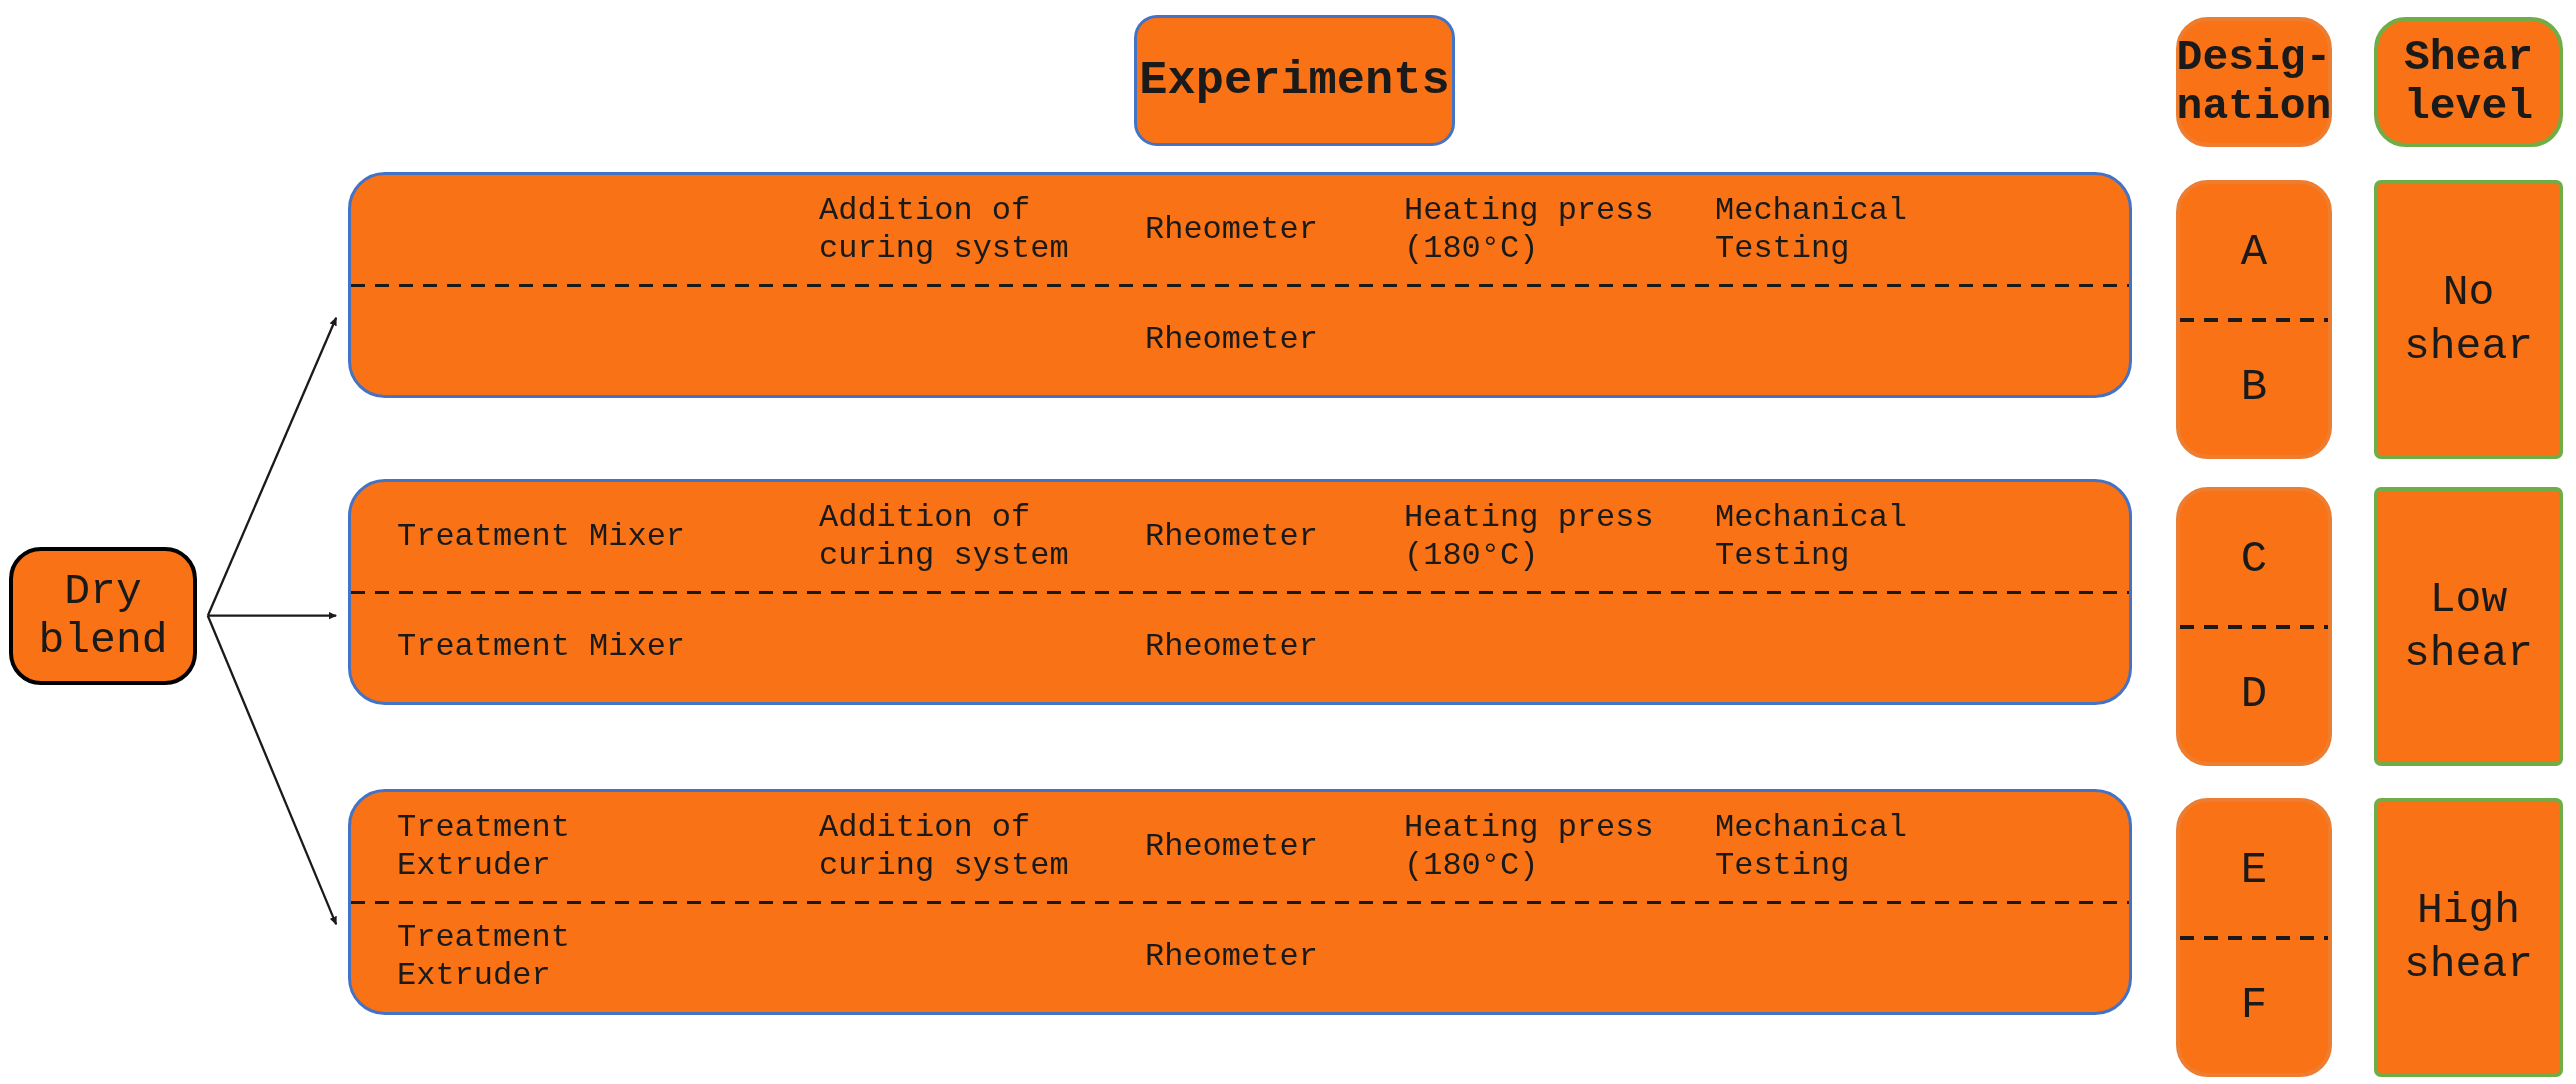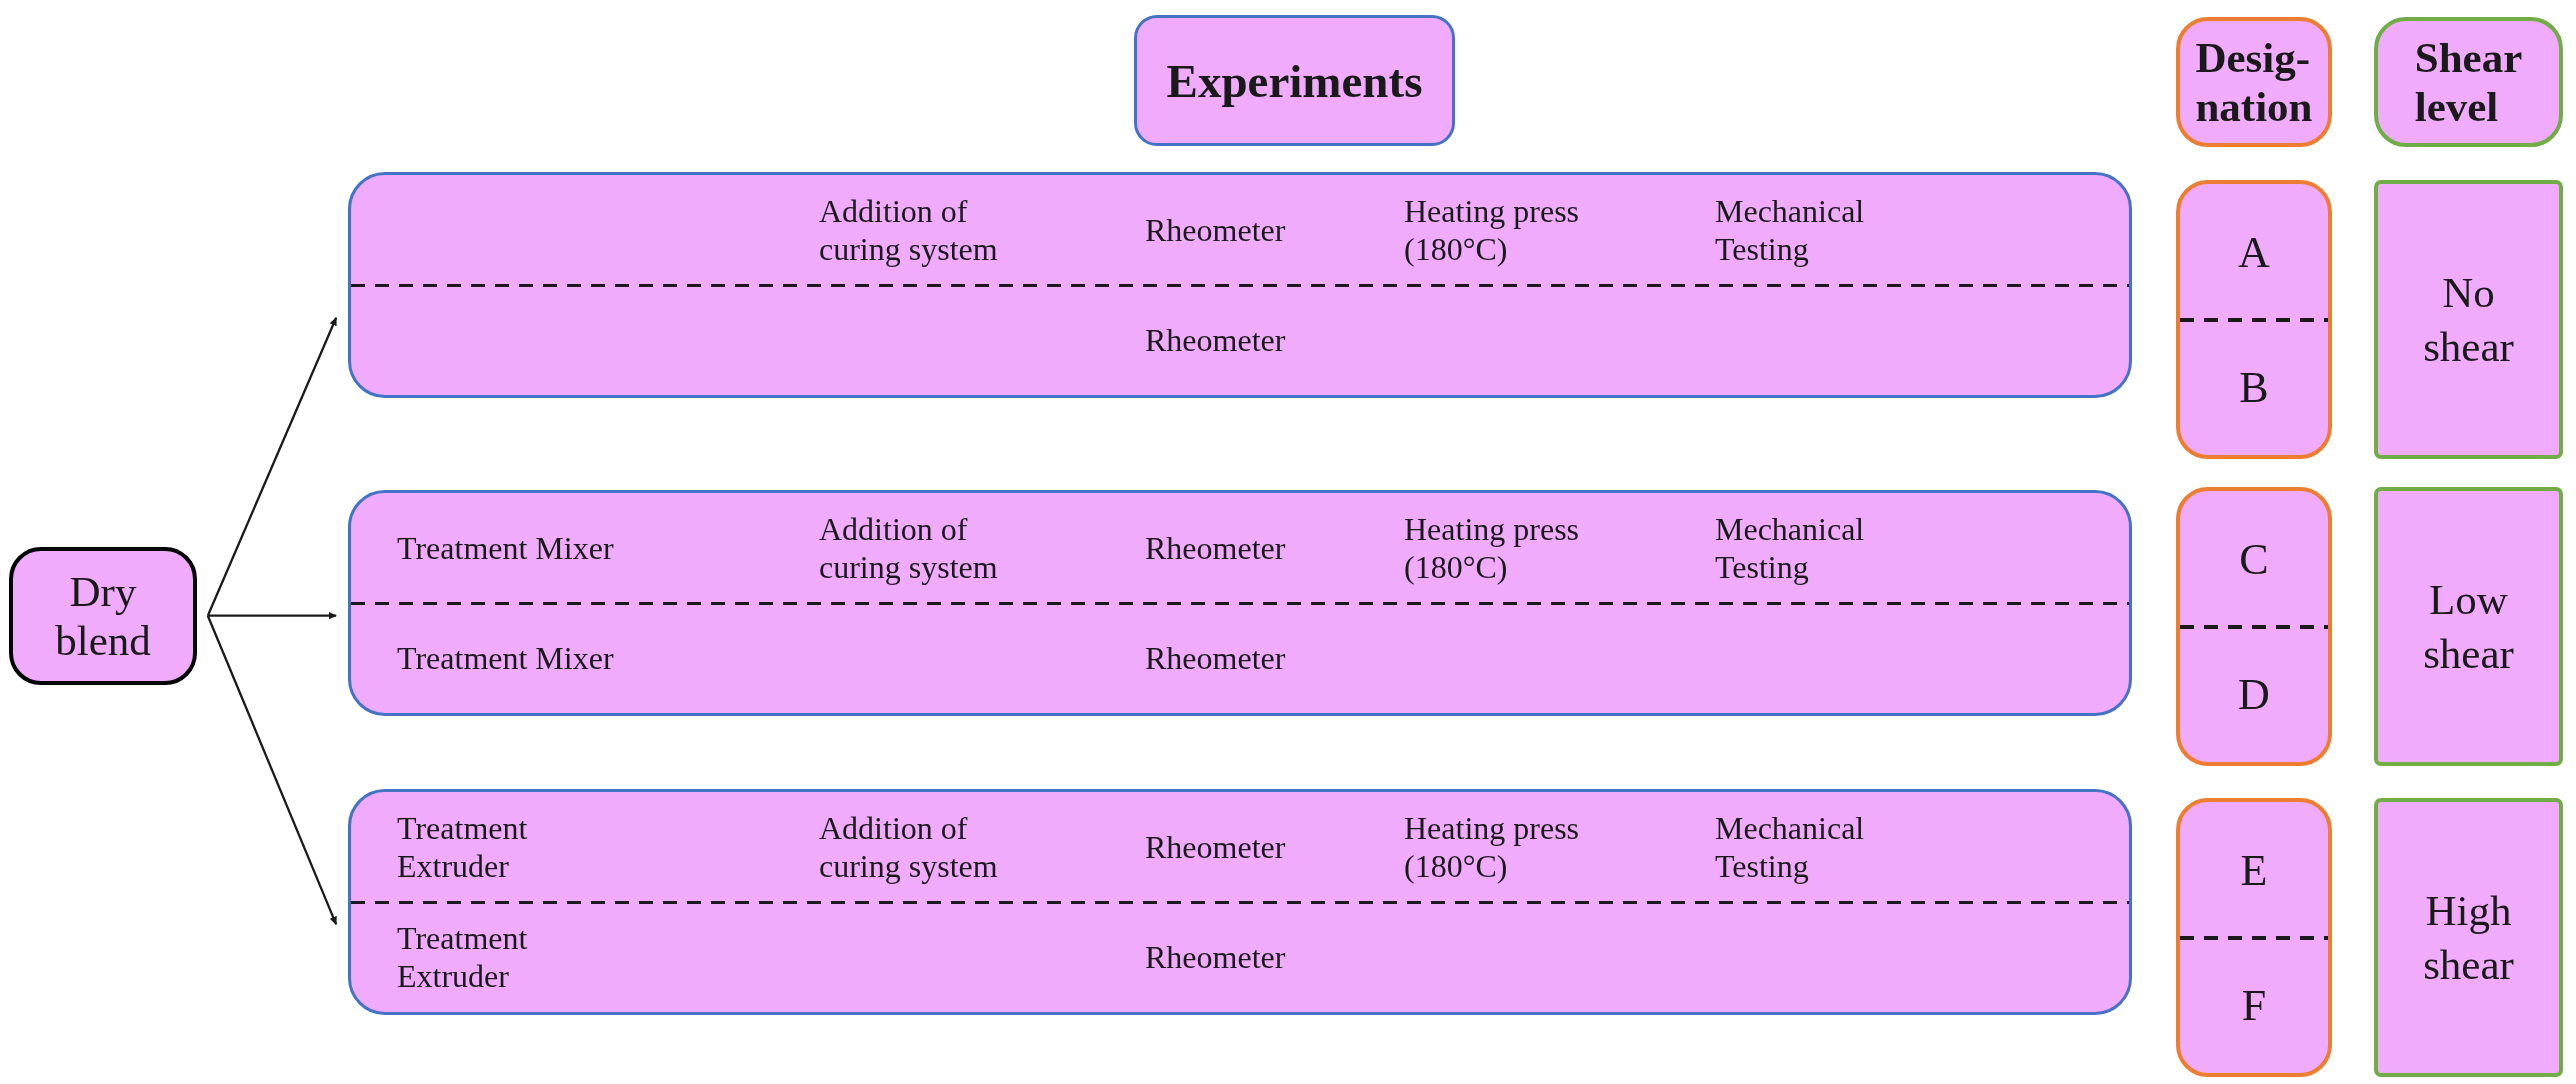--- a/index.html
+++ b/index.html
@@ -10,21 +10,21 @@
   }
   html,body{margin:0;padding:0;background:#ffffff;}
   .canvas{
     position:relative;
     width:2576px;height:1084px;
     background:#ffffff;
     font-family:"Liberation Serif","DejaVu Serif",serif;
     color:var(--ink);
     overflow:hidden;
   }
-  .box{position:absolute;box-sizing:border-box;background:#f0abfc;}
+  .box{position:absolute;box-sizing:border-box;background:#f97316;font-family:Liberation Mono, monospace;}
   .pre{white-space:pre-line;}
 
   
   .source-box{
     left:9px;top:547px;width:188px;height:138px;
     border:4.6px solid #000;border-radius:32px;
     display:flex;align-items:center;justify-content:center;
     font-size:43px;line-height:1.15;text-align:center;
   }
 
@@ -47,21 +47,21 @@
     display:flex;align-items:center;justify-content:center;
     font-size:43px;font-weight:bold;line-height:1.15;text-align:left;
   }
 
   
   .process{
     left:348px;width:1784px;height:226px;
     border:3.8px solid var(--blue);border-radius:37px;
     font-size:32px;line-height:1.2;
   }
-  .r1{top:172px}.r2{top:490px}.r3{top:789px}
+  .r1{top:172px}.r2{top:479px}.r3{top:789px}
 
   .half{position:absolute;left:0;right:0;height:50%;}
   .half.top{top:0}.half.bot{top:50%}
   .cell{
     position:absolute;top:50%;transform:translateY(-50%);
     text-align:left;
   }
   .c1{left:46px;width:367px;}
   .c2{left:468px;width:306px;}
   .c3{left:794px;width:252px;}

